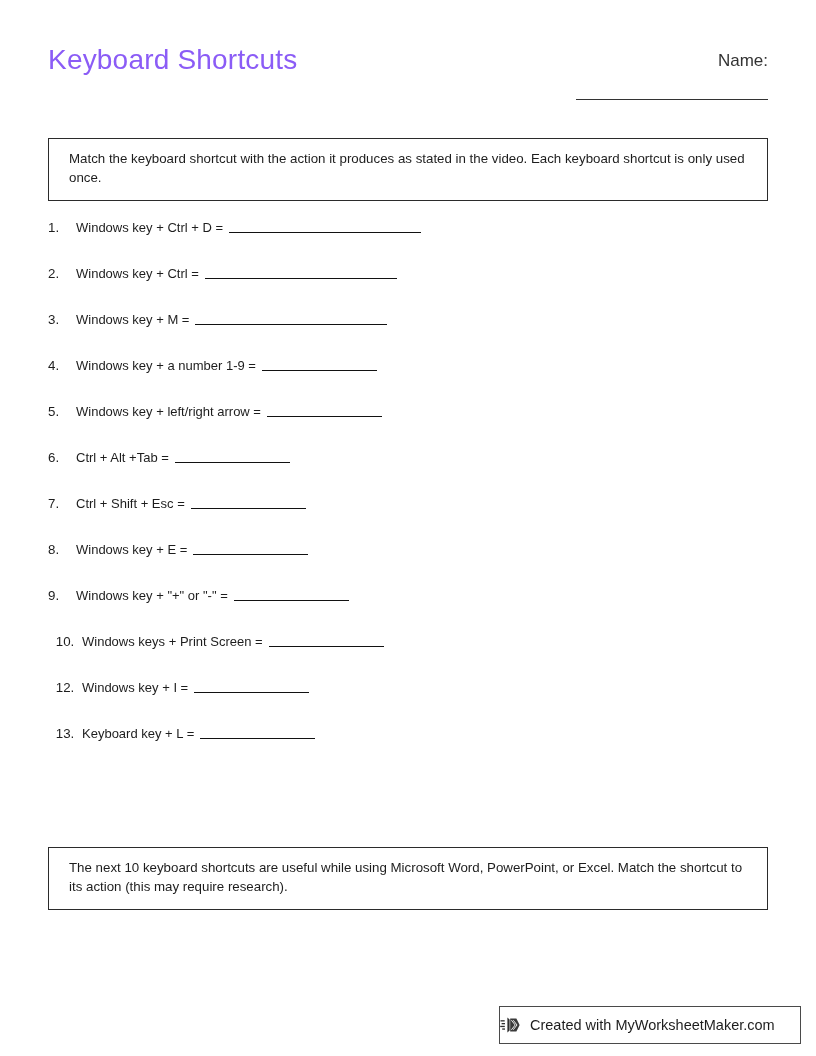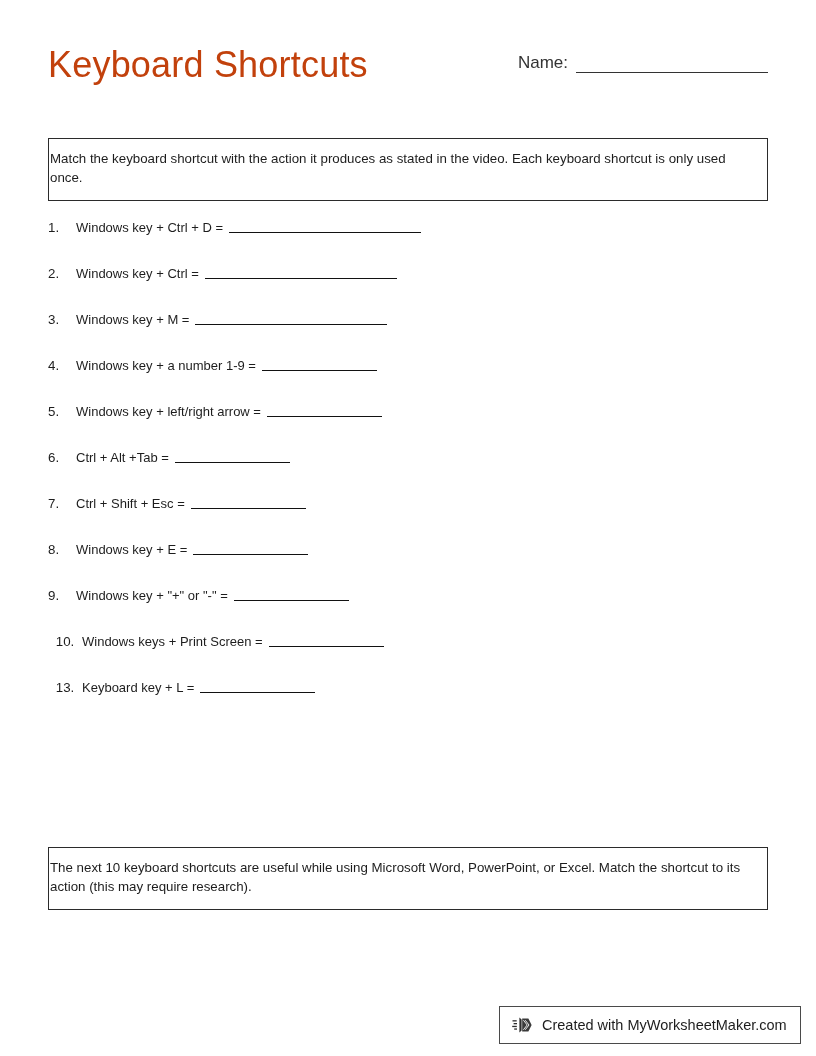--- a/index.html
+++ b/index.html
@@ -22,33 +22,34 @@
     position: absolute;
     left: 48px;
     top: 44px;
     right: 48px;
     height: 50px;
   }
   .worksheet-title {
     position: absolute;
     left: 0;
     top: 0;
-    font-size: 36px;
+    font-size: 28px;
     font-weight: 300;
     letter-spacing: 0.2px;
-    color: #c2410c;
+    color: #8b5cf6;
     white-space: nowrap;
   }
   .name-group {
     position: absolute;
     right: 0;
     top: 8px;
     display: flex;
     align-items: flex-end;
     gap: 8px;
+    flex-direction: column;
   }
   .name-label {
     font-size: 17px;
     font-weight: 400;
     color: #333333;
     line-height: 1;
     padding-bottom: 2px;
   }
   .name-line {
     width: 192px;
@@ -56,21 +57,21 @@
     height: 20px;
   }
 
   
   .instruction-box {
     position: absolute;
     left: 48px;
     width: 720px;
     box-sizing: border-box;
     border: 1.4px solid #2b2b2b;
-    padding: 11px 13px 12px 1px;
+    padding: 11px 13px 12px 20px;
     font-size: 13.3px;
     line-height: 1.42;
     color: #1d1d1d;
   }
   #instruction-top { top: 138px; }
   #instruction-bottom { top: 847px; }
 
   
   .questions {
     position: absolute;
@@ -110,21 +111,20 @@
     position: absolute;
     left: 499px;
     top: 1006px;
     width: 302px;
     height: 38px;
     box-sizing: border-box;
     border: 1.2px solid #4a4a4a;
     background: #ffffff;
     display: flex;
     align-items: center;
-    padding-left: 12px;
   }
   .footer-logo {
     width: 22px;
     height: 22px;
     flex: 0 0 22px;
     margin-right: 8px;
   }
   .footer-text {
     font-size: 14.5px;
     color: #1d1d1d;
@@ -189,20 +189,25 @@
         <span class="q-blank" style="width: 115px;"></span>
       </div>
       <div class="q-row">
         <span class="q-num">9.</span>
         <span class="q-text">Windows key + "+" or "-" =</span>
         <span class="q-blank" style="width: 115px;"></span>
       </div>
       <div class="q-row">
         <span class="q-num wide">10.</span>
         <span class="q-text">Windows keys + Print Screen =</span>
+        <span class="q-blank" style="width: 115px;"></span>
+      </div>
+      <div class="q-row">
+        <span class="q-num wide">12.</span>
+        <span class="q-text">Windows key + I =</span>
         <span class="q-blank" style="width: 115px;"></span>
       </div>
       <div class="q-row">
         <span class="q-num wide">13.</span>
         <span class="q-text">Keyboard key + L =</span>
         <span class="q-blank" style="width: 115px;"></span>
       </div>
     </div>
 
   <div class="instruction-box" id="instruction-bottom">The next 10 keyboard shortcuts are useful while using Microsoft Word, PowerPoint, or Excel. Match the shortcut to its action (this may require research).</div>

